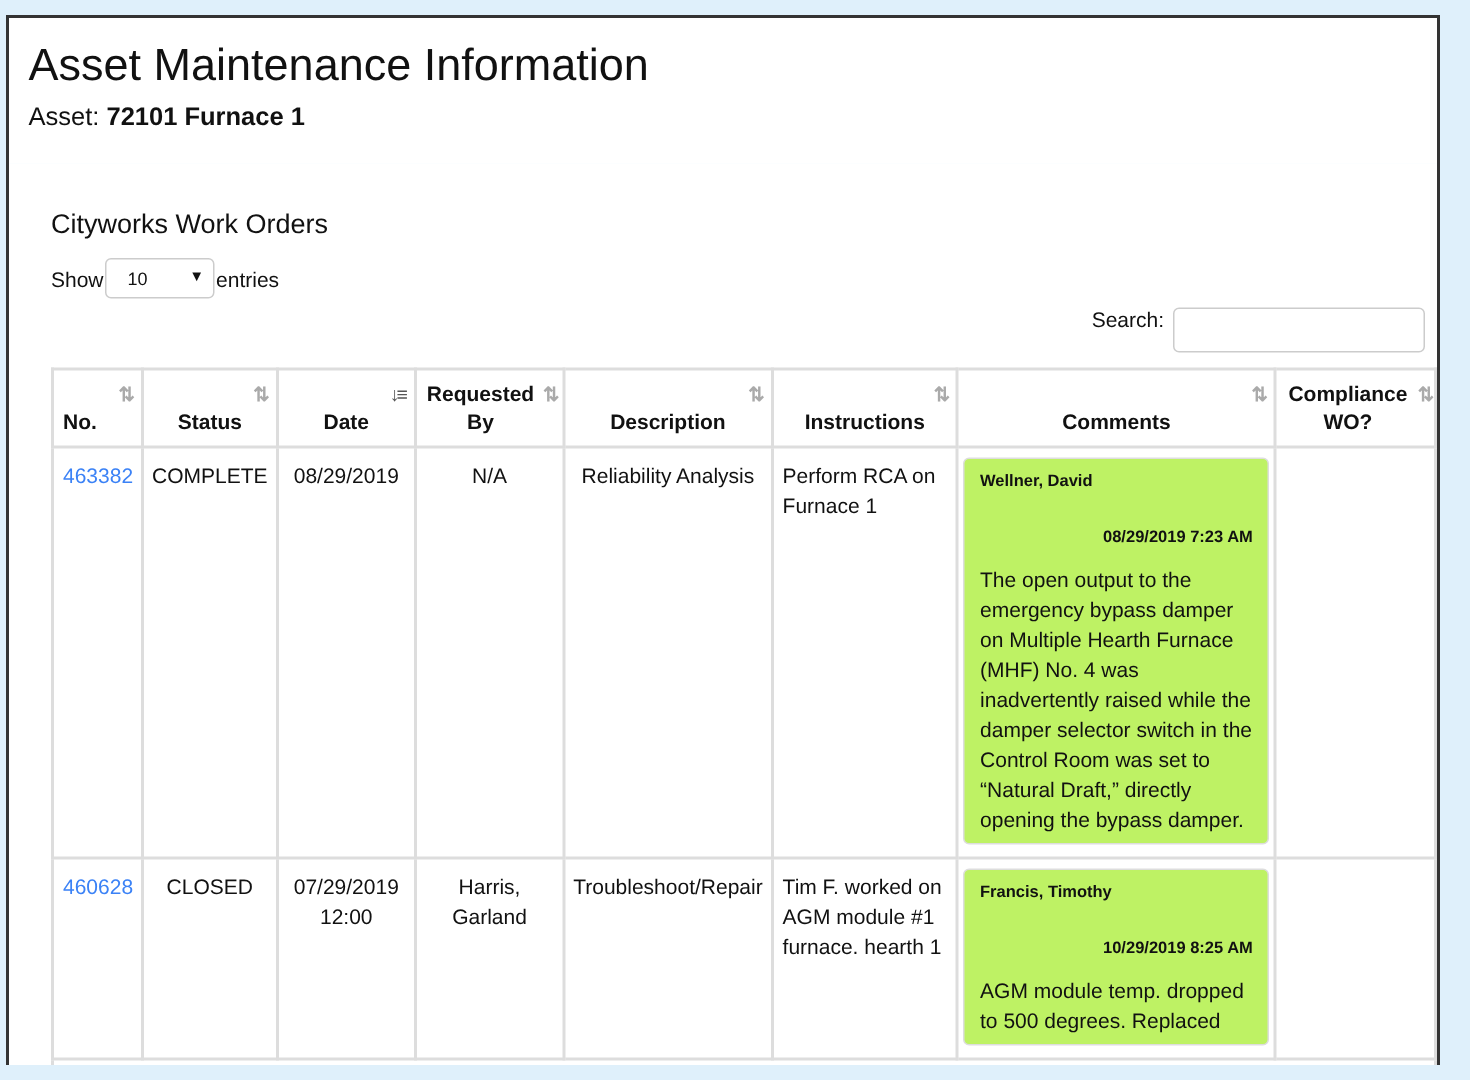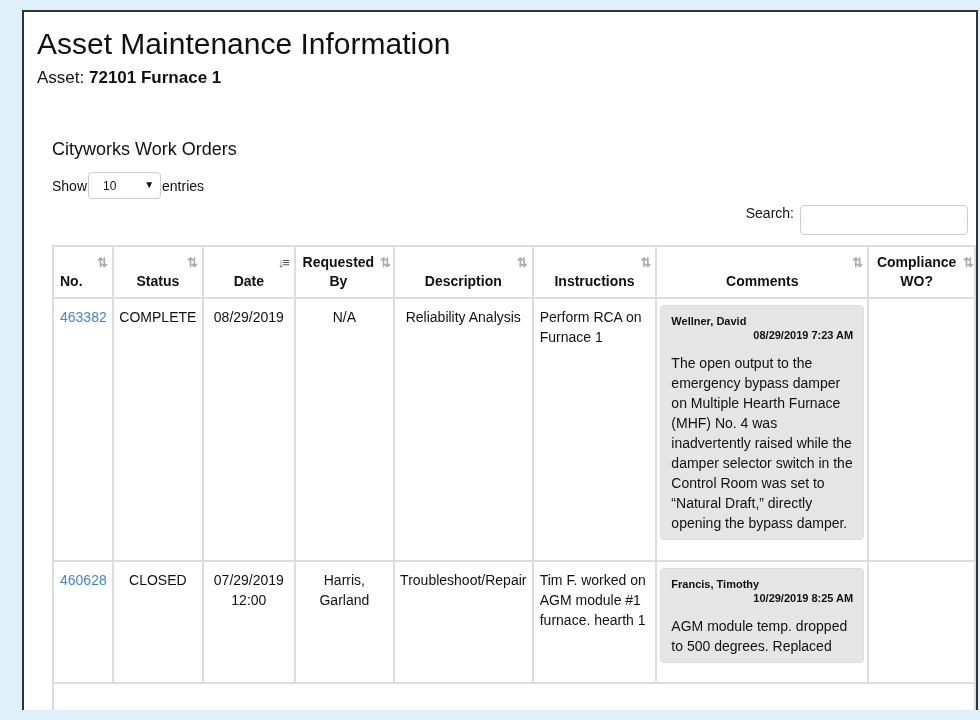--- a/index.html
+++ b/index.html
@@ -4,21 +4,21 @@
 <style>
   html, body { margin:0; padding:0; }
   body {
     width:980px; height:720px; overflow:hidden;
     background:#dff0fb;
     font-family:"Liberation Sans", sans-serif;
     color:#111;
     position:relative;
   }
   .window {
-    position:absolute; left:22px; top:10px; width:956px; height:700px;
+    position:absolute; left:4px; top:10px; width:956px; height:700px;
     background:#fff;
     border:2px solid #333;
     border-bottom:none;
     box-sizing:border-box;
     overflow:hidden;
   }
   .header { padding:14px 0 0 13px; height:84px; border-bottom:1px solid #e8e8e8; }
   .title { font-size:30px; line-height:36px; margin:0; font-weight:normal; }
   .asset-line { font-size:17px; margin-top:6px; }
   .asset-line b { font-weight:bold;text-align:center; }
@@ -41,24 +41,24 @@
   th, td { border:2px solid #ddd; box-sizing:border-box; }
   th { font-weight:bold; vertical-align:bottom; text-align:center; padding:6px 4px 6px 4px; position:relative; line-height:19px; height:50px; }
   th .sort { position:absolute; right:6px; top:6px; color:#aaa; font-size:13px; letter-spacing:-2px; font-weight:bold; }
   th .sort.active { color:#555; }
   th.no { text-align:left; padding-left:6px; }
   td { vertical-align:top; text-align:center; padding:8px 4px; line-height:20px; }
   td.left { text-align:left; padding-left:6px; }
   a.wo { color:#3b82f6; text-decoration:none;margin-top:24px; }
   .comment-card {
     border:1px solid #ddd; border-radius:4px; margin:-2px -1px 0 -1px;
-    padding:8px 10px 6px 10px; text-align:left; background:#e5e5e5;
+    padding:8px 10px 6px 10px; text-align:left; background:#bef264;
   }
   .c-author { font-size:11px; font-weight:bold; line-height:14px; }
-  .c-date { font-size:11px; font-weight:bold; text-align:right; margin-top:0; line-height:14px; }
+  .c-date { font-size:11px; font-weight:bold; text-align:right; margin-top:23px; line-height:14px; }
   .c-text { font-size:14px; margin-top:11px; line-height:20px; }
   .footer-row td { height:30px; }
 </style>
 </head>
 <body>
 
 <div class="window">
   <div class="header">
     <h1 class="title">Asset Maintenance Information</h1>
     <div class="asset-line">

